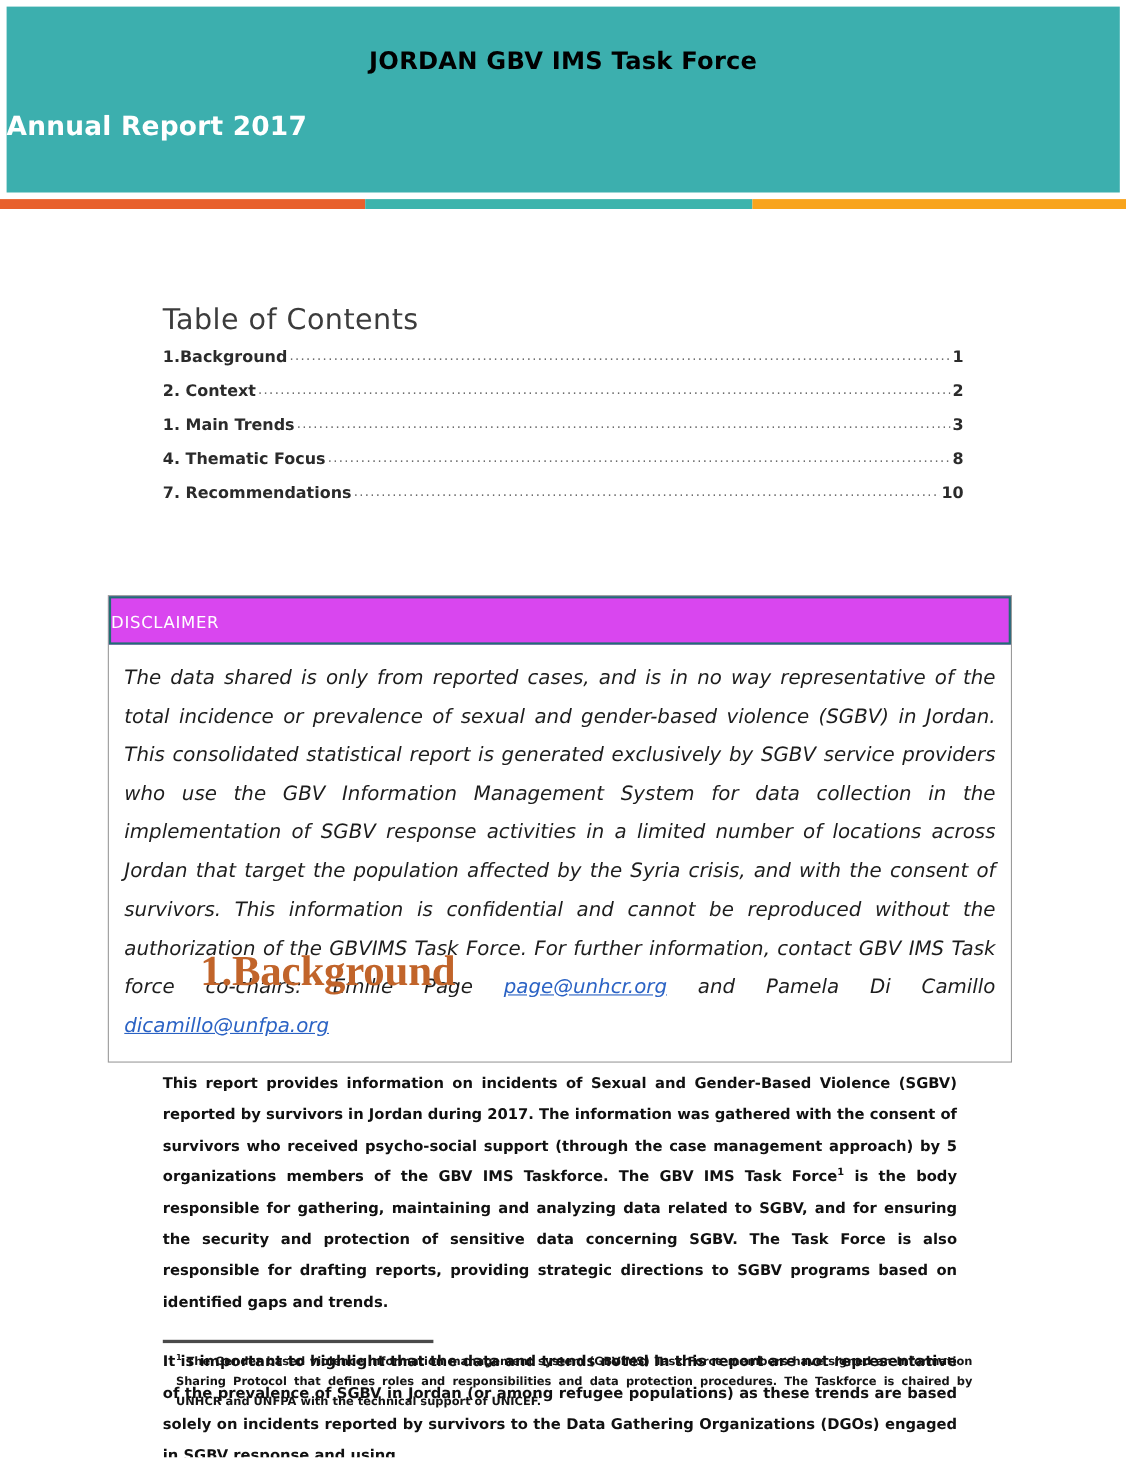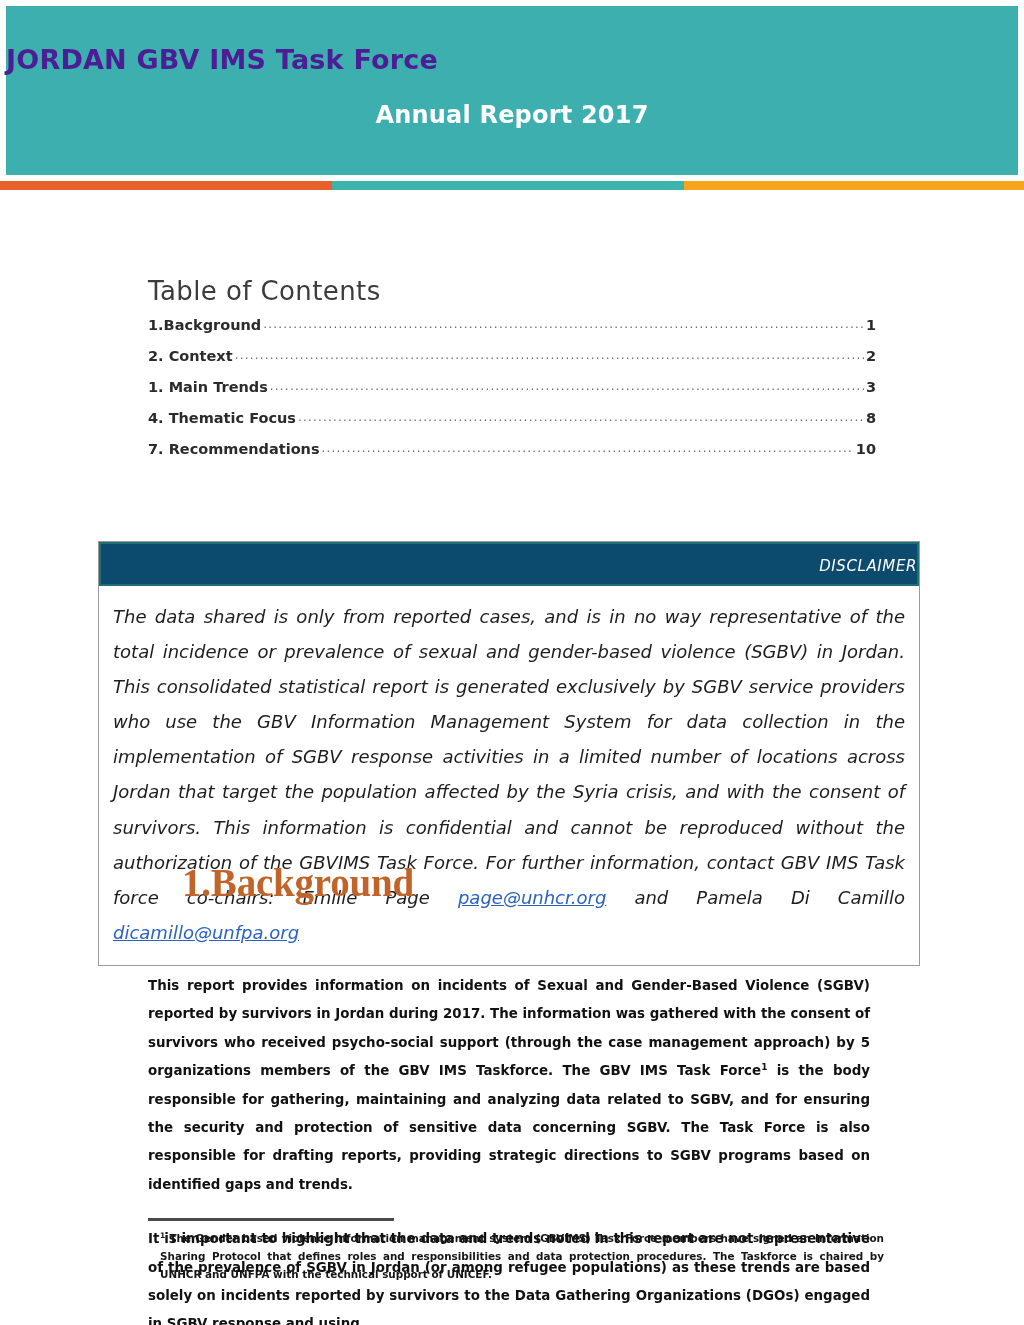--- a/index.html
+++ b/index.html
@@ -31,33 +31,32 @@
     top: 6px;
     width: 1012px;
     height: 169px;
     background: #3cafae;
   }
   .banner-title {
     position: absolute;
     left: 0;
     right: 0;
     top: 38px;
-    text-align: left;
-    color: #4c1d95;
-    font-size: 27px;
+    text-align: center;
+    color: #000000;
+    font-size: 22px;
     font-weight: bold;
     letter-spacing: 0.2px;
     font-family: "DejaVu Sans", sans-serif;
   }
   .banner-subtitle {
     position: absolute;
     left: 0;
     right: 0;
     top: 95px;
-    text-align: center;
     color: #ffffff;
     font-size: 24px;
     font-weight: bold;
     letter-spacing: 0.2px;
     font-family: "DejaVu Sans", sans-serif;
   }
 
   
   .rule {
     position: absolute;
@@ -115,31 +114,30 @@
   .disclaimer {
     position: absolute;
     left: 98px;
     top: 541px;
     width: 822px;
     border: 1px solid #9a9a9a;
     background: #ffffff;
     box-sizing: border-box;
   }
   .disclaimer-head {
-    background: #0c4a6e;
+    background: #d946ef;
     border: 2px solid #1f6f72;
     height: 44px;
     line-height: 44px;
-    text-align: right;
+    text-align: left;
     color: #ffffff;
     font-size: 15px;
     letter-spacing: 0.6px;
     font-family: "DejaVu Sans", sans-serif;
     box-sizing: border-box;
-    font-style: italic;
   }
   .disclaimer-body {
     padding: 13px 14px 15px 14px;
     font-style: italic;
     font-size: 18px;
     line-height: 1.95;
     color: #1d1d1d;
     text-align: justify;
     font-family: "DejaVu Sans", sans-serif;
     font-weight: 500;

